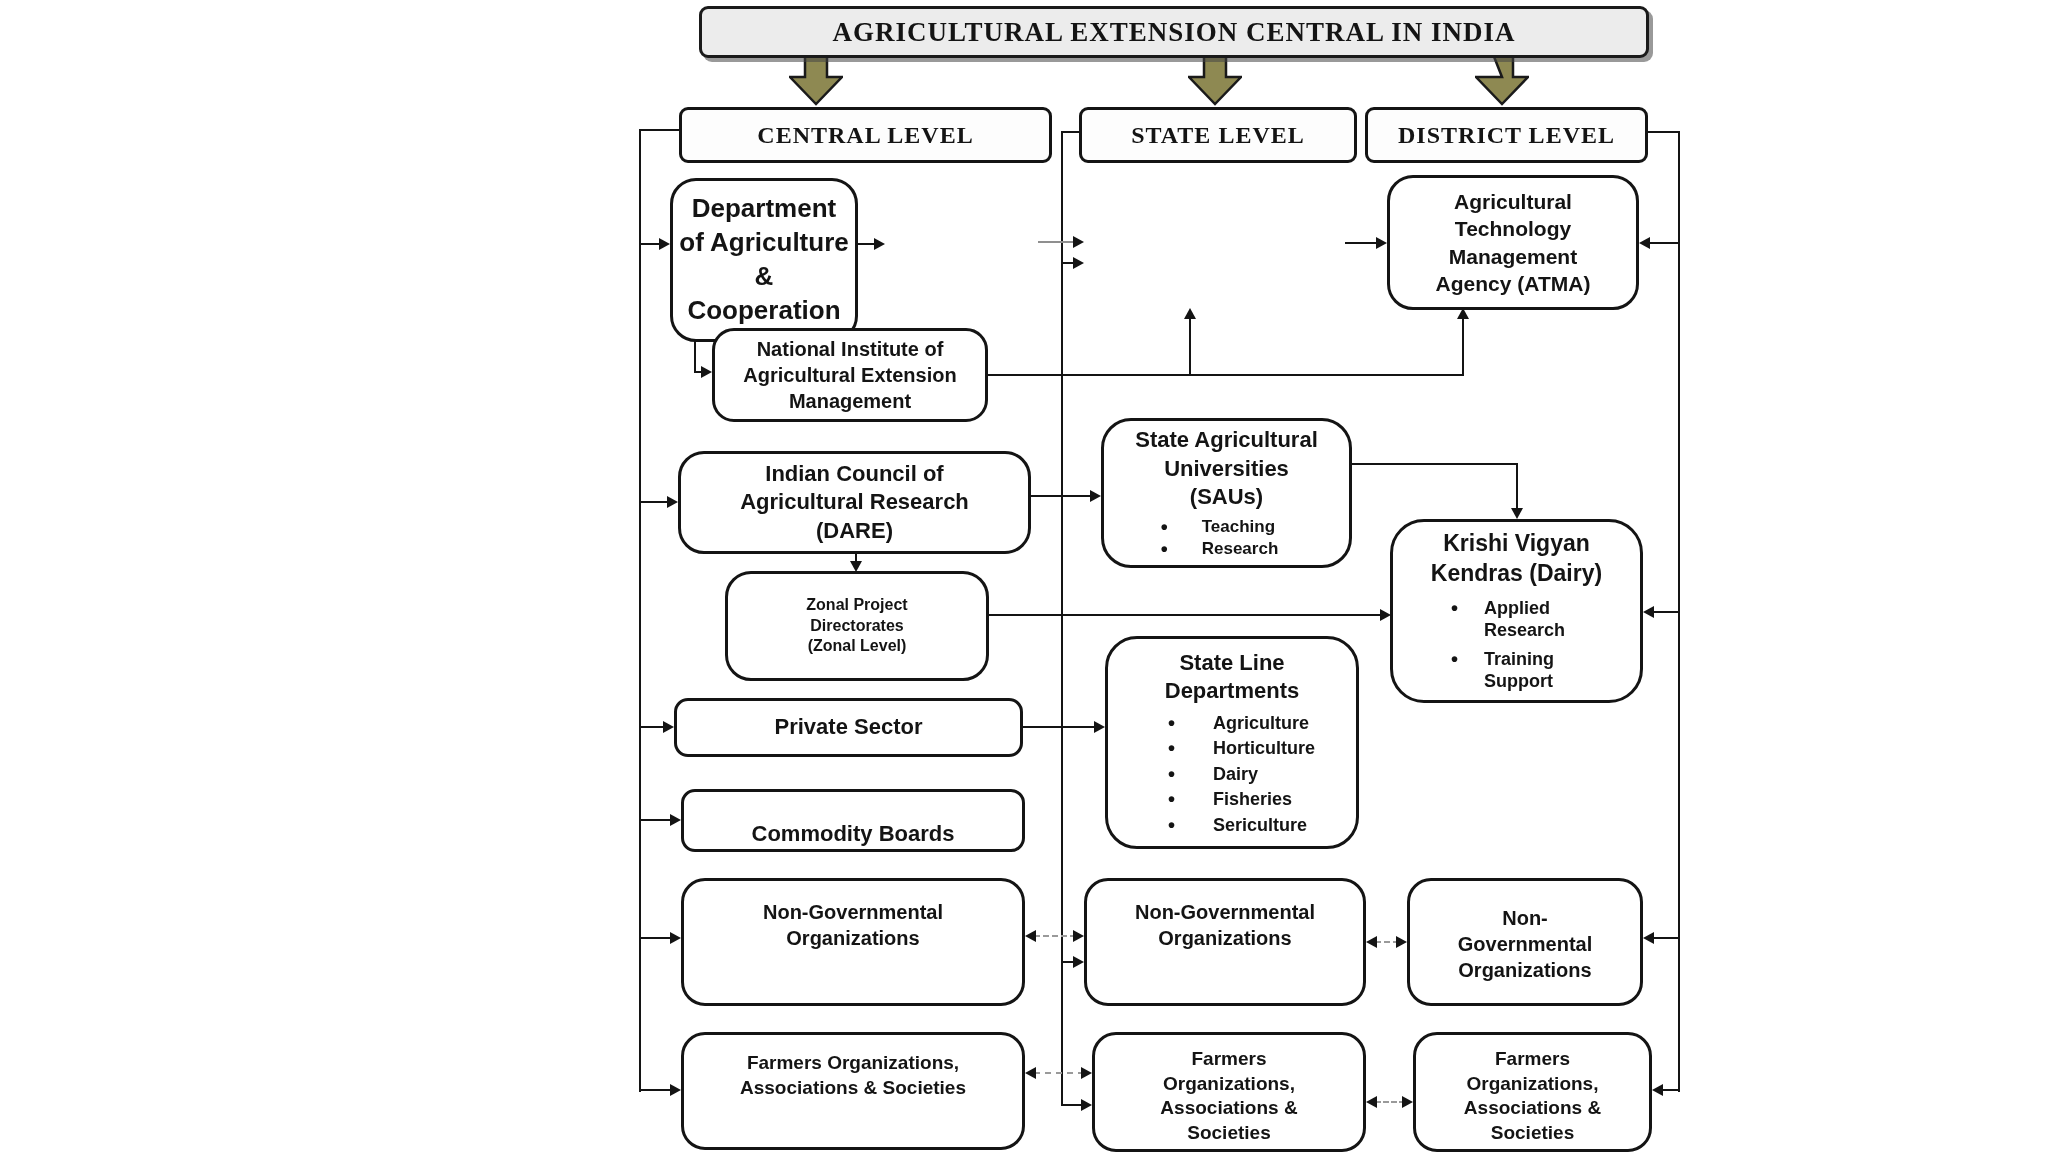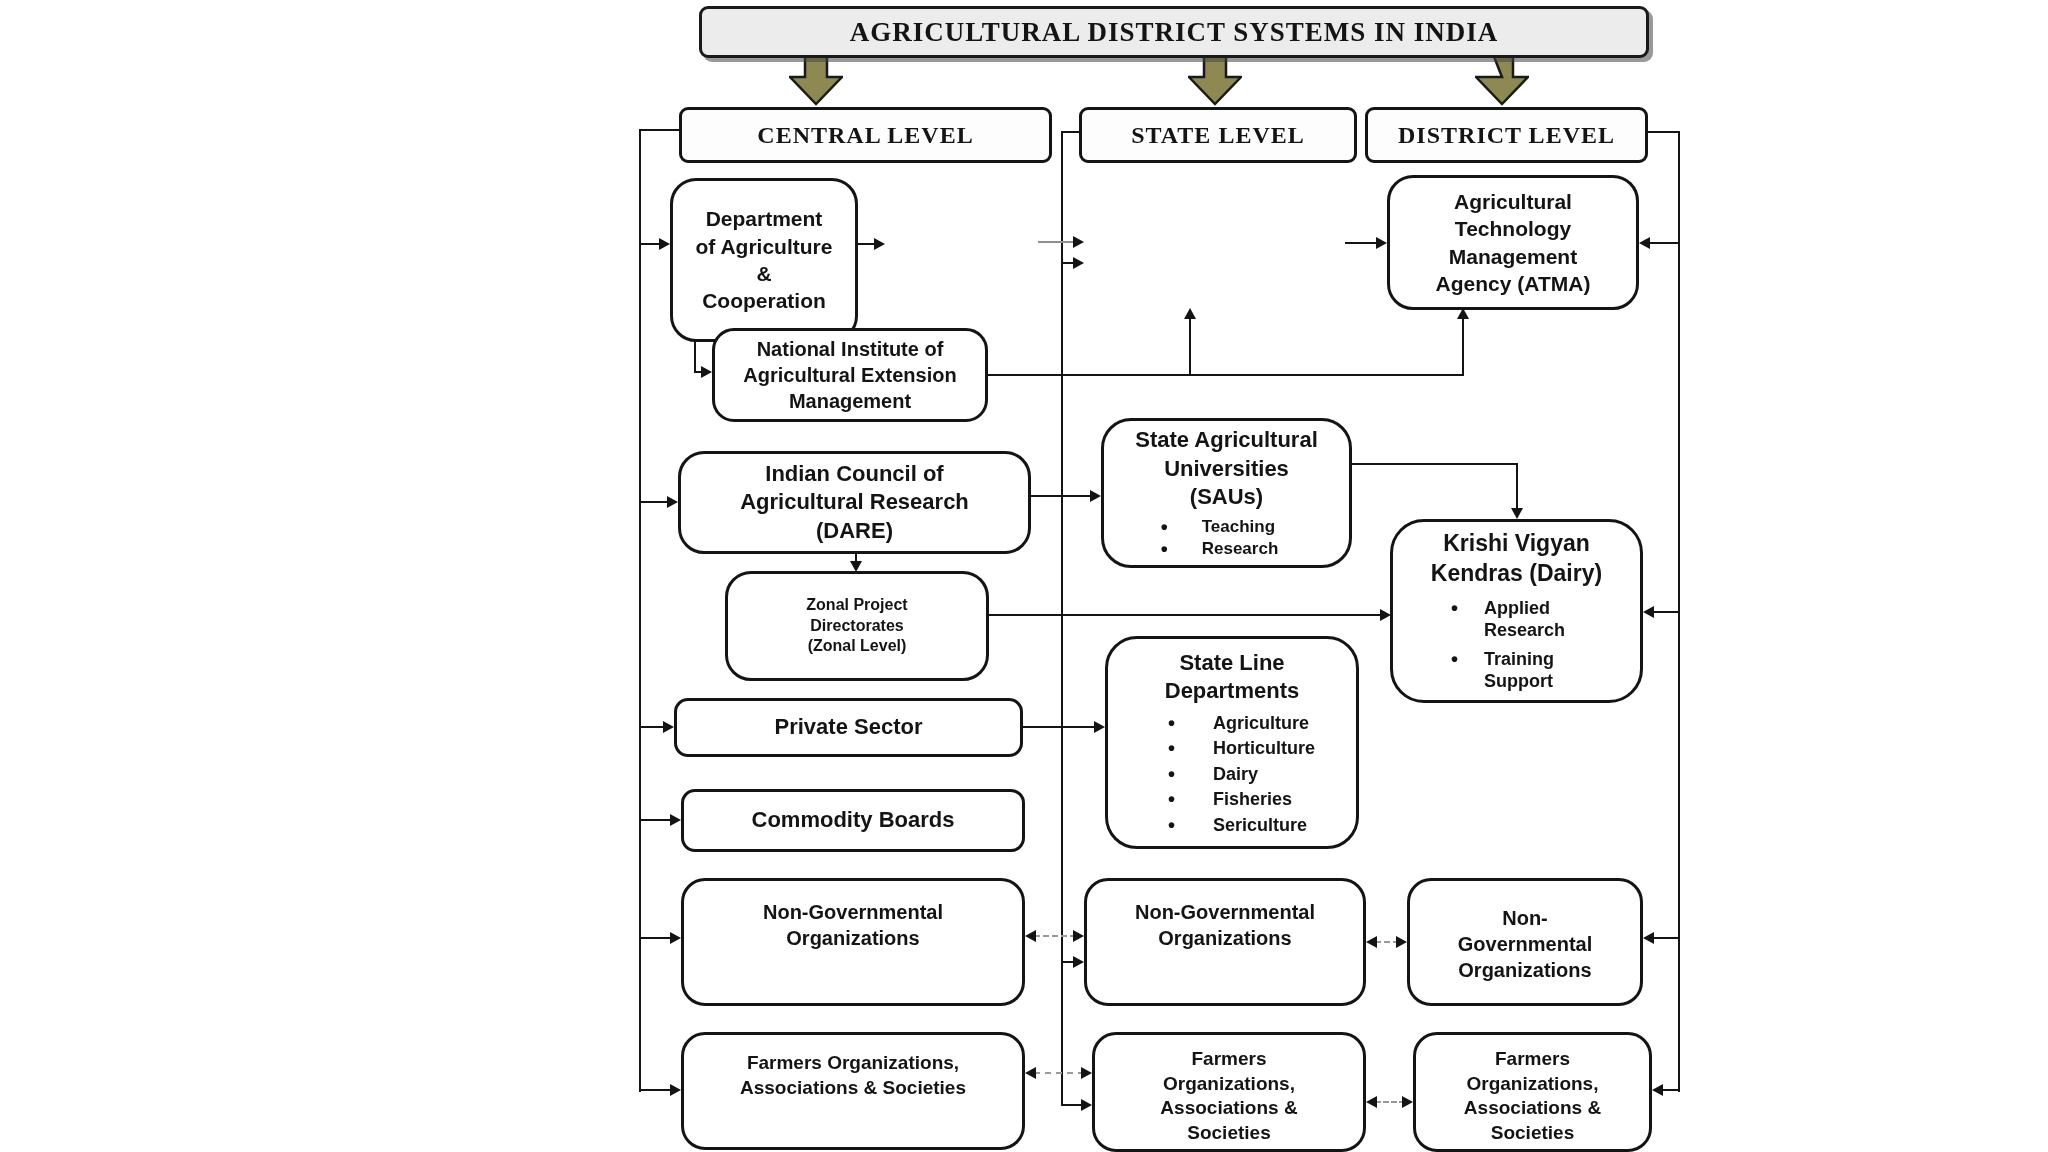--- a/index.html
+++ b/index.html
@@ -24,34 +24,34 @@
   .arr.r{border-top:6px solid transparent;border-bottom:6px solid transparent;border-left:11px solid #141414;}
   .arr.l{border-top:6px solid transparent;border-bottom:6px solid transparent;border-right:11px solid #141414;}
   .arr.u{border-left:6px solid transparent;border-right:6px solid transparent;border-bottom:11px solid #141414;}
   .arr.d{border-left:6px solid transparent;border-right:6px solid transparent;border-top:11px solid #141414;}
   .bigarrow{position:absolute;top:48px;width:54px;height:58px;z-index:2;}
   .bullets{display:flex;flex-direction:column;align-items:flex-start;margin-top:4px;}
   .brow{display:flex;flex-direction:row;align-items:flex-start;gap:34px;line-height:1.25;}
   .dot{font-size:20px;line-height:1.1;}
   .btxt{white-space:pre-line;text-align:left;}
   
-  #dept{left:670px;top:178px;width:188px;height:164px;font-size:21px;}
+  #dept{left:670px;top:178px;width:188px;height:164px;font-size:26px;}
   #dir{left:885px;top:175px;width:153px;height:135px;font-size:21px;}
   #sameti{left:1084px;top:176px;width:261px;height:134px;font-size:21px;}
   #atma{left:1387px;top:175px;width:252px;height:135px;font-size:21px;}
   #niaem{left:712px;top:328px;width:276px;height:94px;font-size:20px;border-radius:22px;}
   #icar{left:678px;top:451px;width:353px;height:103px;font-size:22px;}
   #zonal{left:725px;top:571px;width:264px;height:110px;font-size:16px;}
   #saus{left:1101px;top:418px;width:251px;height:150px;font-size:22px;border-radius:30px;}
   #saus .bullets{font-size:17px;align-items:flex-start;margin-left:-14px;}
   #kvk{left:1390px;top:519px;width:253px;height:184px;font-size:23px;border-radius:34px;}
   #kvk .bullets{font-size:18px;margin-top:8px;align-self:flex-start;padding-left:58px;gap:6px;}
   #kvk .brow{gap:26px;}
   #private{left:674px;top:698px;width:349px;height:59px;font-size:22px;border-radius:14px;}
-  #commodity{left:681px;top:789px;width:344px;height:63px;font-size:22px;border-radius:14px;}
+  #commodity{left:681px;top:789px;width:344px;height:63px;font-size:22px;border-radius:14px;justify-content:flex-end;}
   #sld{left:1105px;top:636px;width:254px;height:213px;font-size:22px;border-radius:32px;}
   #sld .bullets{font-size:18px;margin-top:6px;align-self:flex-start;padding-left:60px;gap:3px;}
   #sld .brow{gap:38px;}
   #ngo-c{left:681px;top:878px;width:344px;height:128px;font-size:20px;justify-content:flex-start;padding-top:18px;border-radius:24px;}
   #ngo-s{left:1084px;top:878px;width:282px;height:128px;font-size:20px;justify-content:flex-start;padding-top:18px;border-radius:24px;}
   #ngo-d{left:1407px;top:878px;width:236px;height:128px;font-size:20px;justify-content:flex-start;padding-top:24px;border-radius:24px;}
   #farm-c{left:681px;top:1032px;width:344px;height:118px;font-size:19px;justify-content:flex-start;padding-top:16px;border-radius:24px;}
   #farm-s{left:1092px;top:1032px;width:274px;height:120px;font-size:19px;justify-content:flex-start;padding-top:12px;border-radius:24px;}
   #farm-d{left:1413px;top:1032px;width:239px;height:120px;font-size:19px;justify-content:flex-start;padding-top:12px;border-radius:24px;}
   #hdr-central{left:679px;top:107px;width:367px;}
@@ -147,21 +147,21 @@
   <div class="arr l" style="left:1025px;top:1067px"></div>
   <div class="arr r" style="left:1081px;top:1067px"></div>
   <div class="hl" style="left:1061px;top:1104px;width:23px"></div>
   <div class="arr r" style="left:1081px;top:1099px"></div>
   <div class="dash" style="left:1375px;top:1101px;width:30px"></div>
   <div class="arr l" style="left:1366px;top:1096px"></div>
   <div class="arr r" style="left:1402px;top:1096px"></div>
   <div class="hl" style="left:1661px;top:1089px;width:18px"></div>
   <div class="arr l" style="left:1652px;top:1084px"></div>
 
-  <div class="title">AGRICULTURAL DISTRICT SYSTEMS IN INDIA</div>
+  <div class="title">AGRICULTURAL EXTENSION CENTRAL IN INDIA</div>
   <div class="hdr" id="hdr-central">CENTRAL LEVEL</div>
   <div class="hdr" id="hdr-state">STATE LEVEL</div>
   <div class="hdr" id="hdr-district">DISTRICT LEVEL</div>
 
   <div class="box" id="dept">
       <div class="lbl">Department
 of Agriculture
 &amp;
 Cooperation</div>
     </div>

